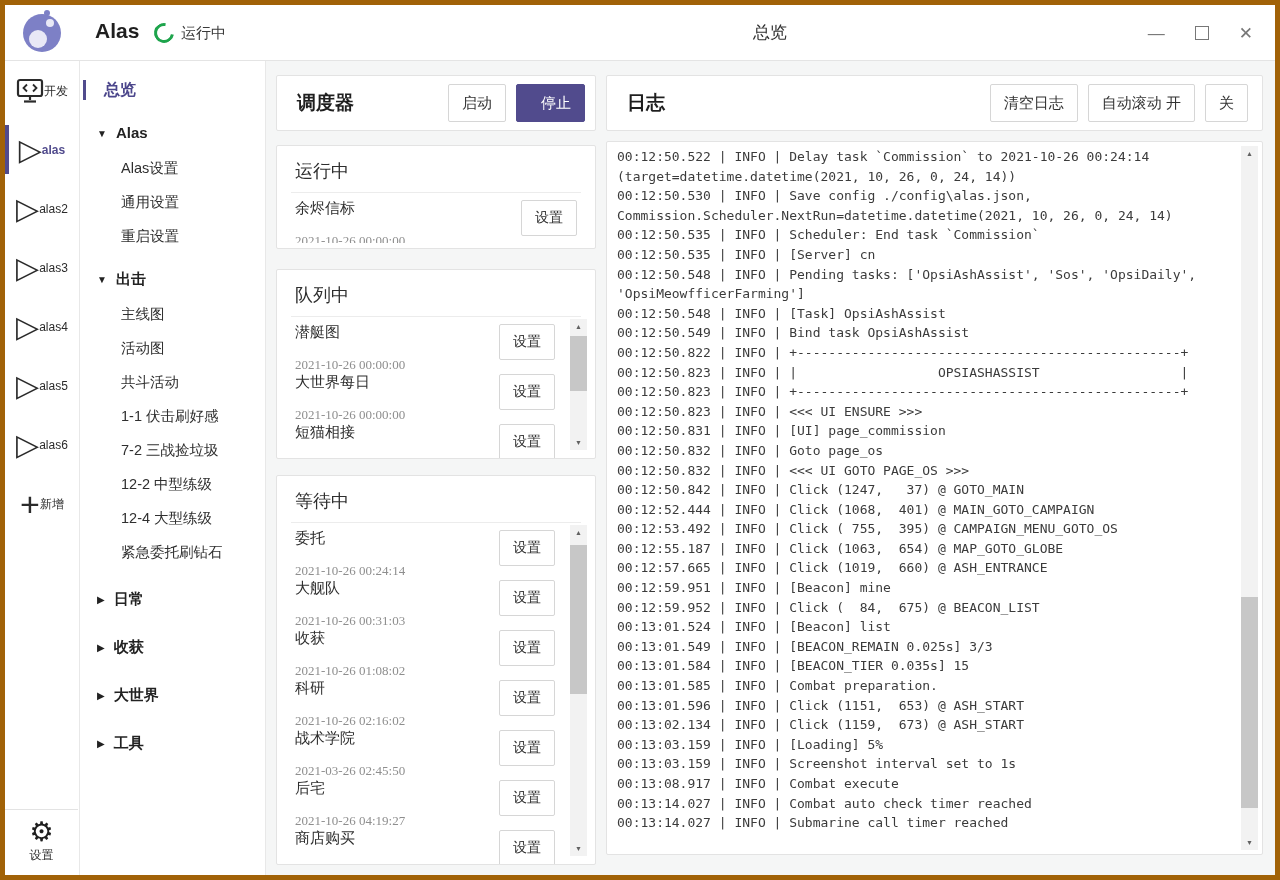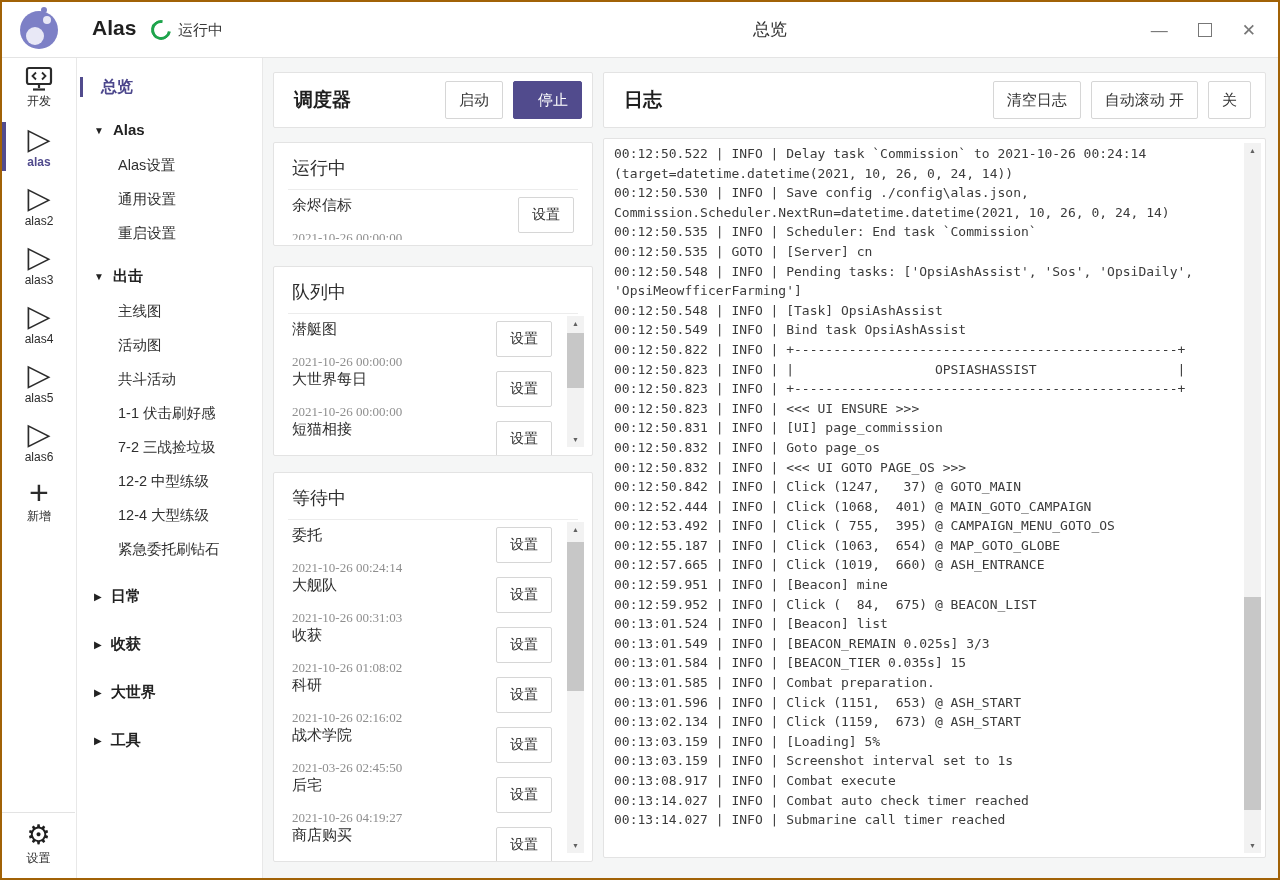--- a/index.html
+++ b/index.html
@@ -1,35 +1,35 @@
 <!DOCTYPE html>
 <html><head>
 <meta charset="utf-8">
 <style>
   * { margin:0; padding:0; box-sizing:border-box; }
   html,body { width:1280px; height:880px; background:#fff; font-family:"Liberation Sans","DejaVu Sans",sans-serif; color:#333; }
-  .window { position:relative; width:1280px; height:880px; border:2px solid #a16207; background:#22c55e; overflow:hidden; }
+  .window { position:relative; width:1280px; height:880px; border:5px solid #a16207; background:#22c55e; overflow:hidden; }
 
   
   .titlebar { position:absolute; left:0; top:0; right:0; height:56px; background:#fff; border-bottom:1px solid #e4e4e4; z-index:5; }
   .logo { position:absolute; left:18px; top:9px; width:38px; height:38px; border-radius:50%; background:#7d80c6; }
   .logo::before { content:""; position:absolute; left:6px; bottom:4px; width:18px; height:18px; border-radius:50%; background:#e8e8f6; }
   .logo::after { content:""; position:absolute; right:7px; top:5px; width:8px; height:8px; border-radius:50%; background:#e8e8f6; }
   .logo .dot { position:absolute; top:-4px; left:21px; width:6px; height:6px; border-radius:50%; background:#7d80c6; }
   .app-title { position:absolute; left:90px; top:14px; font-size:21px; font-weight:bold; color:#1f1f1f; }
   .spinner { position:absolute; left:149px; top:18px; width:20px; height:20px; border-radius:50%; border:3px solid #1ea44c; border-top-color:transparent; transform:rotate(55deg); }
   .status-text { position:absolute; left:176px; top:19px; font-size:15px; color:#3a3a3a; }
   .page-title { position:absolute; left:260px; right:0; top:0; height:56px; line-height:56px; text-align:center; font-size:17px; color:#2f2f2f; }
   .win-controls { position:absolute; right:22px; top:0; height:56px; display:flex; align-items:center; gap:30px; }
   .wc { color:#777; font-size:17px; cursor:default; line-height:1; }
   .wc-max { width:14px; height:14px; border:1.5px solid #777; }
 
   
   .rail { position:absolute; left:0; top:56px; bottom:0; width:75px; background:#fff; border-right:1px solid #e8e8e8; }
-  .rail-item { position:relative; height:59px; display:flex; flex-direction:column; align-items:center; justify-content:center; }
+  .rail-item { position:relative; height:59px; display:flex; flex-direction:row; align-items:center; justify-content:center; }
   .rail-item .glyph { font-size:30px; line-height:30px; color:#2b2b2b; font-weight:400; }
   .rail-item .glyph.plus { font-size:34px; font-weight:300; }
   .rail-label { font-size:12px; color:#2b2b2b; margin-top:1px; }
   .rail-item.active::before { content:""; position:absolute; left:0; top:5px; bottom:5px; width:4px; background:#514b8d; }
   .rail-item.active .rail-label { color:#514b8d; font-weight:bold; }
   .rail-settings { position:absolute; left:0; right:1px; bottom:4px; height:62px; display:flex; flex-direction:column; align-items:center; justify-content:center; border-top:1px solid #e3e3e3; }
   .rail-settings .glyph { font-size:27px; line-height:28px; color:#1f1f1f; }
 
   
   .menu { position:absolute; left:75px; top:56px; bottom:0; width:186px; background:#fff; border-right:1px solid #e8e8e8; padding-top:12px; overflow:hidden; }
@@ -282,21 +282,21 @@
         <span class="head-spacer"></span>
         <button class="btn">清空日志</button>
         <button class="btn">自动滚动 开</button>
         <button class="btn">关</button>
       </div>
       <div class="card card-logbody">
         <div class="log-viewport" id="log-viewport">
             <div class="log-line">00:12:50.522 | INFO | Delay task `Commission` to 2021-10-26 00:24:14 (target=datetime.datetime(2021, 10, 26, 0, 24, 14))</div>
             <div class="log-line">00:12:50.530 | INFO | Save config ./config\alas.json, Commission.Scheduler.NextRun=datetime.datetime(2021, 10, 26, 0, 24, 14)</div>
             <div class="log-line">00:12:50.535 | INFO | Scheduler: End task `Commission`</div>
-            <div class="log-line">00:12:50.535 | GOTO | [Server] cn</div>
+            <div class="log-line">00:12:50.535 | INFO | [Server] cn</div>
             <div class="log-line">00:12:50.548 | INFO | Pending tasks: ['OpsiAshAssist', 'Sos', 'OpsiDaily', 'OpsiMeowfficerFarming']</div>
             <div class="log-line">00:12:50.548 | INFO | [Task] OpsiAshAssist</div>
             <div class="log-line">00:12:50.549 | INFO | Bind task OpsiAshAssist</div>
             <div class="log-line">00:12:50.822 | INFO | +-------------------------------------------------+</div>
             <div class="log-line">00:12:50.823 | INFO | |                  OPSIASHASSIST                  |</div>
             <div class="log-line">00:12:50.823 | INFO | +-------------------------------------------------+</div>
             <div class="log-line">00:12:50.823 | INFO | &lt;&lt;&lt; UI ENSURE &gt;&gt;&gt;</div>
             <div class="log-line">00:12:50.831 | INFO | [UI] page_commission</div>
             <div class="log-line">00:12:50.832 | INFO | Goto page_os</div>
             <div class="log-line">00:12:50.832 | INFO | &lt;&lt;&lt; UI GOTO PAGE_OS &gt;&gt;&gt;</div>

